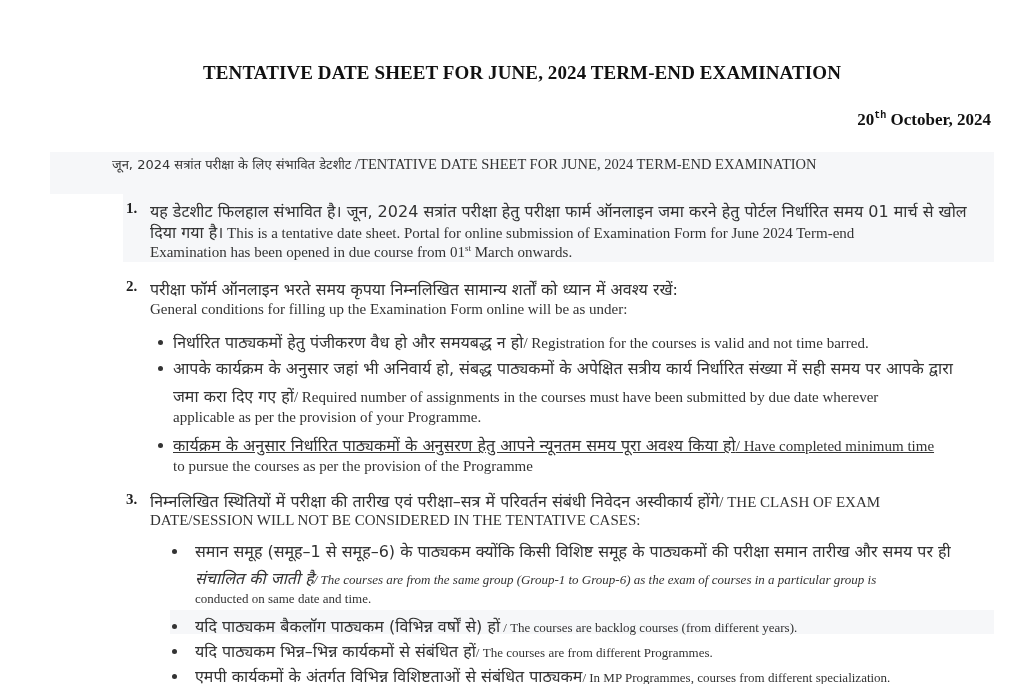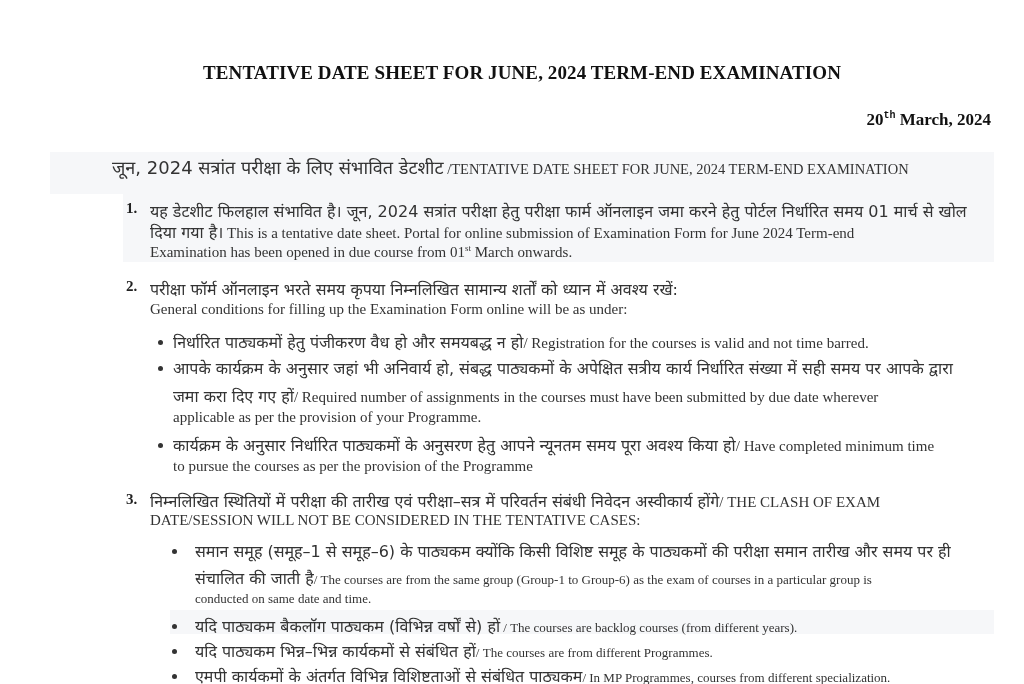--- a/index.html
+++ b/index.html
@@ -17,39 +17,39 @@
     position: absolute; right: 33px; top: 110px;
     font-weight: bold; font-size: 17px; color: #111;
   }
   .date sup { font-size: 10px; font-family: Liberation Mono, monospace; }
   .hl-band {
     position: absolute; background: #f6f7f9;
   }
   .subhead {
     position: absolute; left: 112px; top: 155px; font-size: 14.5px; color: #333; white-space: nowrap;
   }
-  .subhead .hi { font-family: "DejaVu Sans", sans-serif; font-size: 18px; }
+  .subhead .hi { font-family: "DejaVu Sans", sans-serif; font-size: 13px; }
   .num {
     position: absolute; font-weight: bold; font-size: 15px; color: #222;
   }
   .line {
     position: absolute; font-size: 15px; color: #333; white-space: nowrap;
   }
   .hi { font-family: "DejaVu Sans", sans-serif; font-size: 16px; color: #333; }
   .line sup { font-size: 9px; }
   .bullet {
     position: absolute; width: 5px; height: 5px; border-radius: 50%; background: #333;
   }
   .small { font-size: 13px; }
 </style>
 </head>
 <body>
 
 <div class="title">TENTATIVE DATE SHEET FOR JUNE, 2024 TERM-END EXAMINATION</div>
-<div class="date"><span>20</span><sup>th</sup><span> March, 2024</span></div>
+<div class="date"><span>20</span><sup>th</sup><span> October, 2024</span></div>
 
 <div class="hl-band" style="left:50px; top:152px; width:944px; height:42px;"></div>
 <div class="hl-band" style="left:123px; top:194px; width:871px; height:68px;"></div>
 <div class="hl-band" style="left:170px; top:610px; width:824px; height:24px;"></div>
 
 <div class="subhead">
   <span class="hi">जून, 2024 सत्रांत परीक्षा के लिए संभावित डेटशीट</span><span> /</span><span>TENTATIVE DATE SHEET FOR JUNE, 2024 TERM-END EXAMINATION</span>
 </div>
 
 <div class="num" style="left:126px; top:200px;">1.</div>
@@ -63,30 +63,30 @@
 
 <div class="bullet" style="left:158px; top:340px;"></div>
 <div class="line" style="left:173px; top:331px;"><span class="hi">निर्धारित पाठ्यकमों हेतु पंजीकरण वैध हो और समयबद्ध न हो</span><span>/ Registration for the courses is valid and not time barred.</span></div>
 
 <div class="bullet" style="left:158px; top:366px;"></div>
 <div class="line hi" style="left:173px; top:357px;">आपके कार्यक्रम के अनुसार जहां भी अनिवार्य हो, संबद्ध पाठ्यकमों के अपेक्षित सत्रीय कार्य निर्धारित संख्या में सही समय पर आपके द्वारा</div>
 <div class="line" style="left:173px; top:385px;"><span class="hi">जमा करा दिए गए हों</span><span>/ Required number of assignments in the courses must have been submitted by due date wherever</span></div>
 <div class="line" style="left:173px; top:409px;">applicable as per the provision of your Programme.</div>
 
 <div class="bullet" style="left:158px; top:443px;"></div>
-<div class="line" style="left:173px; top:434px;"><span class="hi">कार्यक्रम के अनुसार निर्धारित पाठ्यकमों के अनुसरण हेतु आपने न्यूनतम समय पूरा अवश्य किया हो</span><span>/ Have completed minimum time</span></div>
+<div class="line" style="left:173px; top:434px;text-decoration:underline;"><span class="hi">कार्यक्रम के अनुसार निर्धारित पाठ्यकमों के अनुसरण हेतु आपने न्यूनतम समय पूरा अवश्य किया हो</span><span>/ Have completed minimum time</span></div>
 <div class="line" style="left:173px; top:458px;">to pursue the courses as per the provision of  the Programme</div>
 
 <div class="num" style="left:126px; top:491px;">3.</div>
 <div class="line" style="left:150px; top:490px;"><span class="hi">निम्नलिखित स्थितियों में परीक्षा की तारीख एवं परीक्षा–सत्र में परिवर्तन संबंधी निवेदन अस्वीकार्य होंगे</span><span>/ THE CLASH OF EXAM</span></div>
 <div class="line" style="left:150px; top:512px;">DATE/SESSION WILL NOT BE CONSIDERED IN THE TENTATIVE CASES:</div>
 
 <div class="bullet" style="left:172px; top:549px;"></div>
 <div class="line hi" style="left:195px; top:540px;">समान समूह (समूह–1 से समूह–6) के पाठ्यकम क्योंकि किसी विशिष्ट समूह के पाठ्यकमों की परीक्षा समान तारीख और समय पर ही</div>
-<div class="line" style="left:195px; top:567px;"><span class="hi">संचालित की जाती है</span><span class="small">/ The courses are from the same group (Group-1 to Group-6) as the exam of courses in a particular group is</span></div>
+<div class="line" style="left:195px; top:567px;font-style:italic;"><span class="hi">संचालित की जाती है</span><span class="small">/ The courses are from the same group (Group-1 to Group-6) as the exam of courses in a particular group is</span></div>
 <div class="line small" style="left:195px; top:591px;">conducted on same  date and time.</div>
 
 <div class="bullet" style="left:172px; top:624px;"></div>
 <div class="line" style="left:195px; top:615px;"><span class="hi">यदि पाठ्यकम बैकलॉग पाठ्यकम (विभिन्न वर्षों से) हों</span><span class="small">  / The courses are backlog courses (from different years).</span></div>
 
 <div class="bullet" style="left:172px; top:649px;"></div>
 <div class="line" style="left:195px; top:640px;text-align:right;"><span class="hi">यदि पाठ्यकम भिन्न–भिन्न कार्यकमों से संबंधित हों</span><span class="small">/ The courses are from different Programmes.</span></div>
 
 <div class="bullet" style="left:172px; top:674px;"></div>
 <div class="line" style="left:195px; top:665px;"><span class="hi">एमपी कार्यकमों के अंतर्गत विभिन्न विशिष्टताओं से संबंधित पाठ्यकम</span><span class="small">/ In MP Programmes, courses from different specialization.</span></div>

